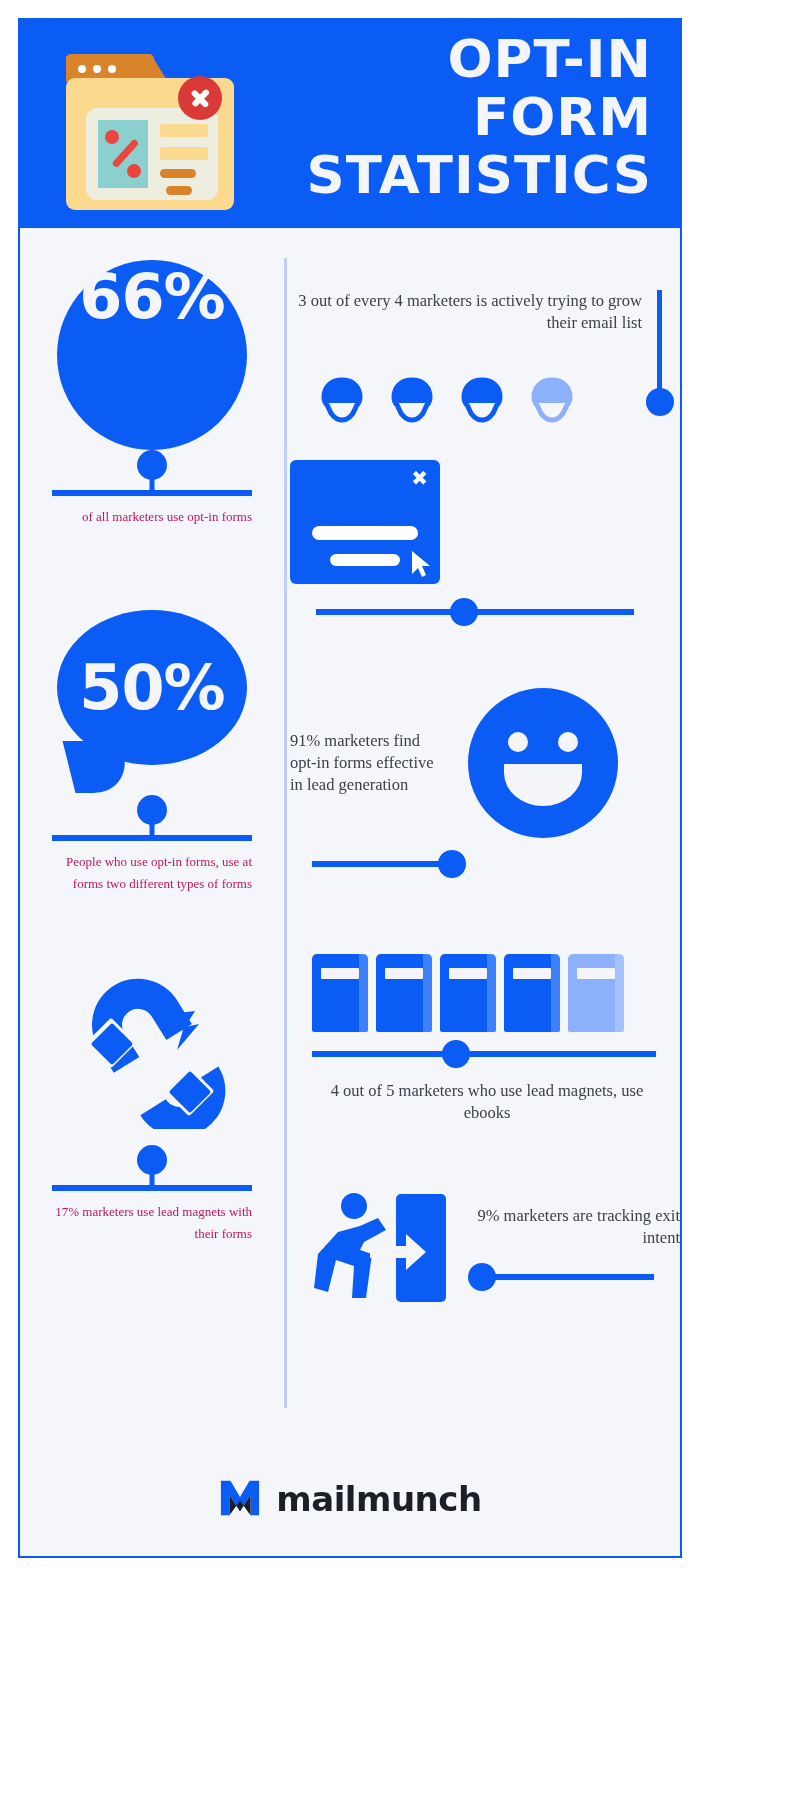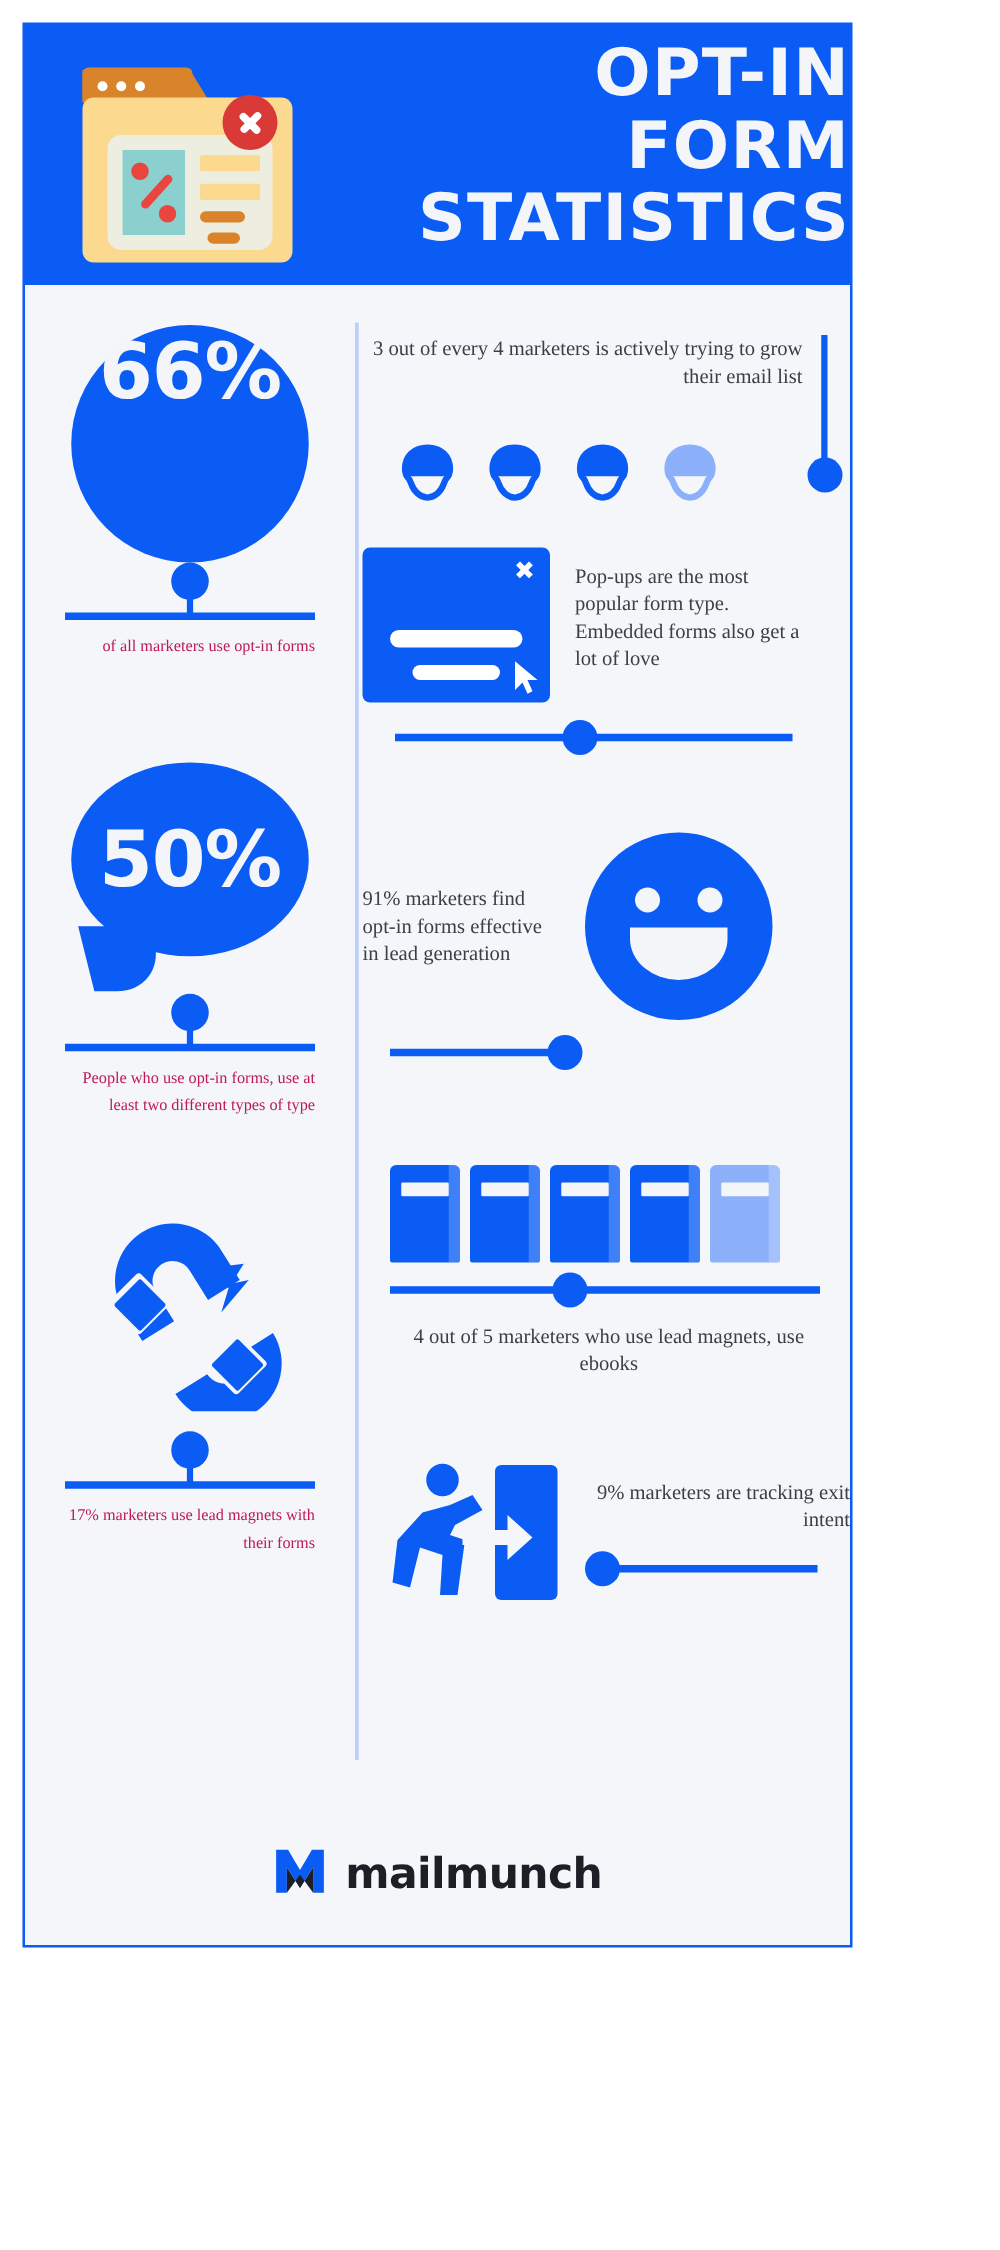--- a/index.html
+++ b/index.html
@@ -17,21 +17,21 @@
   }
   
   .header {
     position: relative;
     height: 208px;
     background: #0a5cf5;
     overflow: hidden;
   }
   .folder-icon { position: absolute; left: 40px; top: 20px; width: 180px; height: 175px; }
   .title-block {
-    position: absolute; right: 0; top: 10px; width: 400px;
+    position: absolute; right: 28px; top: 10px; width: 400px;
     text-align: right;
   }
   .title-line {
     font-family: "DejaVu Sans", sans-serif;
     font-weight: 900;
     font-size: 52px;
     line-height: 58px;
     color: #f3f5f9;
     letter-spacing: 1px;
     transform: scaleX(1.02);
@@ -210,21 +210,21 @@
 
       <div class="stat-block" style="margin-top:82px;">
         <div class="bubble50">
           <span class="big-pct">50%</span>
         </div>
         <div class="connector" style="margin-top:30px;">
           <div class="knob"></div>
           <div class="stem"></div>
           <div class="bar"></div>
         </div>
-        <div class="caption">People who use opt-in forms, use at least two different types of type</div>
+        <div class="caption">People who use opt-in forms, use at forms two different types of forms</div>
       </div>
 
       <div class="stat-block" style="margin-top:74px;">
         <div style="display:flex;justify-content:center;">
           <div class="magnet">
             <svg viewBox="0 0 170 160" width="170" height="160" aria-hidden="true">
               <g fill="#0a5cf5" transform="rotate(-32 85 80)">
                 <path d="M40 18 a46 46 0 0 1 92 0 v28 h-30 v-28 a16 16 0 0 0 -32 0 v28 h-30 z" transform="translate(0,34)"></path>
                 <path d="M40 96 a46 46 0 0 0 92 0 h-30 a16 16 0 0 1 -32 0 z" transform="translate(0,34)"></path>
               </g>
@@ -241,21 +241,21 @@
           <div class="stem"></div>
           <div class="bar"></div>
         </div>
         <div class="caption">17% marketers use lead magnets with their forms</div>
       </div>
 
     </div>
 
     <div class="right-col">
 
-      <div style="margin-top:40px;">
+      <div style="margin-top:62px;">
         <div class="r-text r-right" style="padding-right:42px;">3 out of every 4 marketers is actively trying to grow their email list</div>
 
         <div style="position:relative;height:72px;margin-top:28px;">
           <div class="people-row" style="position:absolute;left:26px;top:14px;">
             <div class="person">
               <svg viewBox="0 0 52 52" width="52" height="52">
                   <path d="M26 4c-11 0-18 7-18 17 0 4 1 6 3 8 1 1 1 2 2 4 2 6 7 11 13 11s11-5 13-11c1-2 1-3 2-4 2-2 3-4 3-8 0-10-7-17-18-17z" fill="none" stroke="#0a5cf5" stroke-width="5"></path>
                   <path d="M26 5c-10 0-17 7-17 16 0 3 1 5 2 6h30c1-1 2-3 2-6 0-9-7-16-17-16z" fill="#0a5cf5"></path>
                 </svg>
             </div>
@@ -288,21 +288,20 @@
         <div class="popup-card">
           <span class="x">✖</span>
           <div class="field"></div>
           <div class="btn"></div>
           <div class="cursor">
             <svg viewBox="0 0 22 28" width="22" height="28">
                 <path d="M2 1 L2 24 L8 18 L12 27 L16 25 L12 16 L20 16 Z" fill="#ffffff"></path>
               </svg>
           </div>
         </div>
-        <div class="r-text r-left" style="width:190px;padding-top:12px;">Pop-ups are the most popular form type. Embedded forms also get a lot of love</div>
       </div>
 
       <div class="slider" style="margin-top:14px;">
         <div class="line" style="left:26px;width:318px;"></div>
         <div class="dot" style="left:160px;"></div>
       </div>
 
       <div style="margin-top:62px;display:flex;align-items:center;gap:18px;">
         <div class="r-text r-left" style="width:160px;">91% marketers find opt-in forms effective in lead generation</div>
         <div class="smiley">

